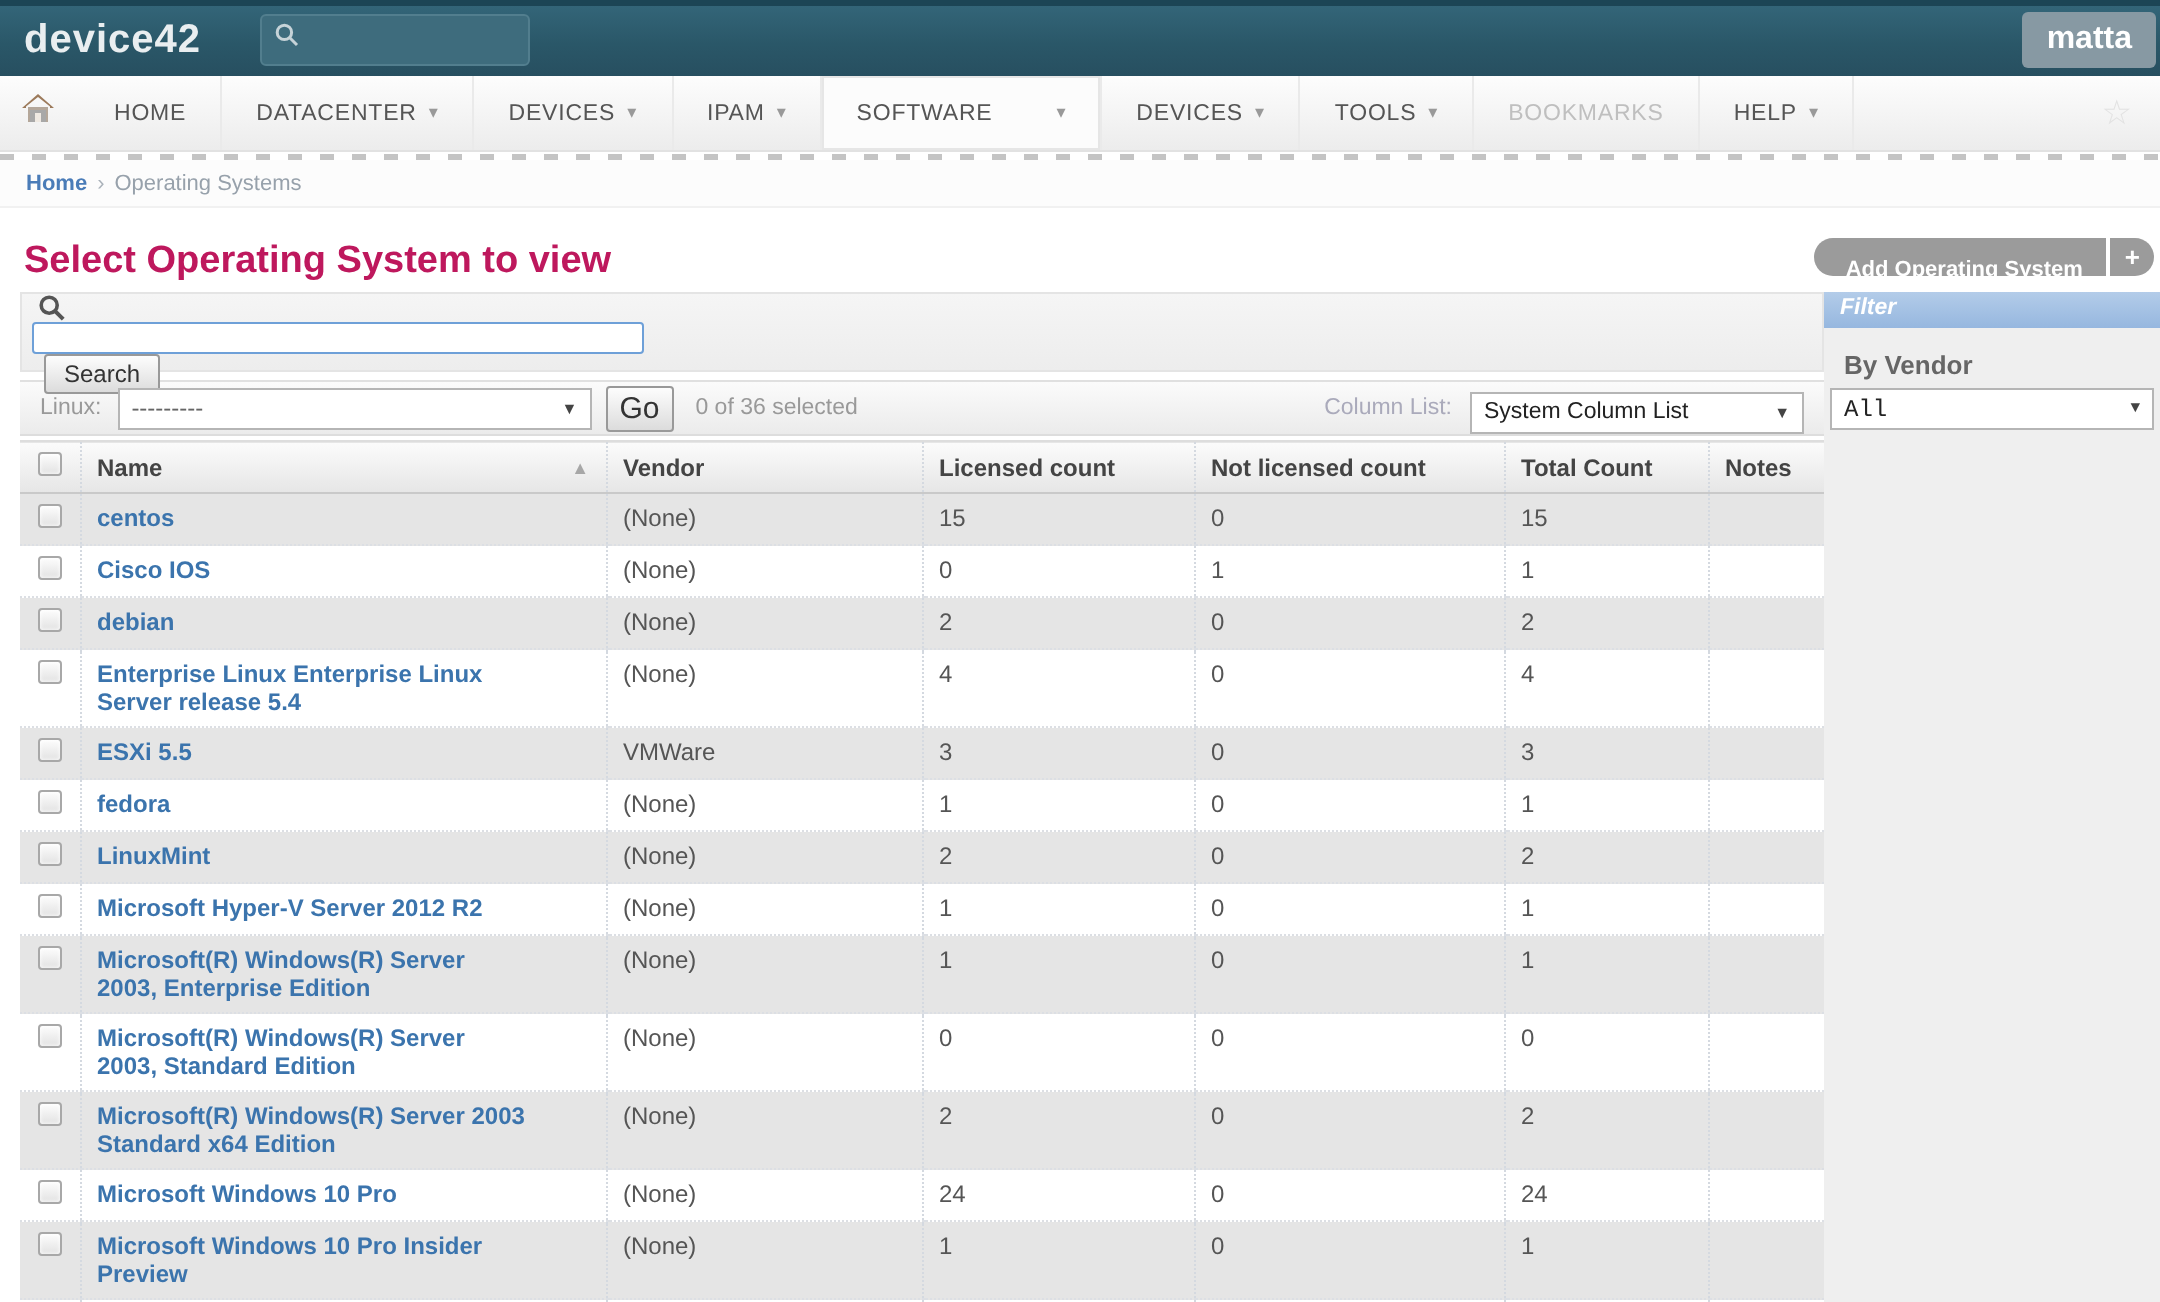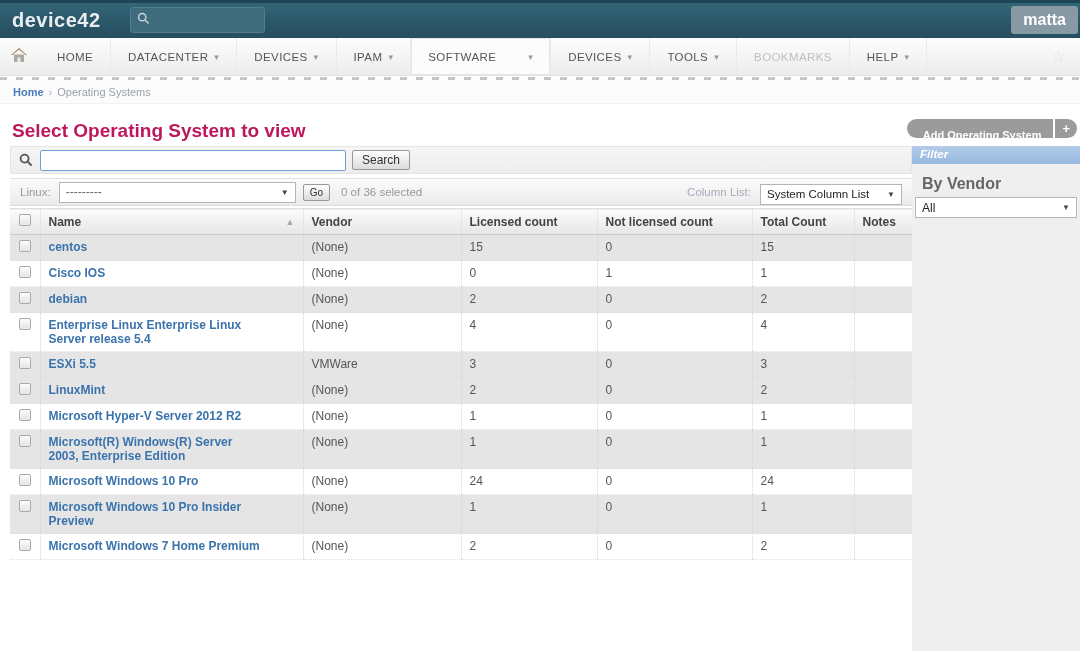--- a/index.html
+++ b/index.html
@@ -47,42 +47,42 @@
   .add-btn { position:absolute; right:3px; top:15px; height:19px; display:flex; cursor:pointer; }
   .add-btn .add-main { background:#9b9b9b; border-radius:10px 0 0 10px; color:#fff;
     font-weight:bold; font-size:11px; display:flex; align-items:center; padding:12px 12px 0 16px; }
   .add-btn .add-plus { background:#9b9b9b; border-radius:0 10px 10px 0; color:#fff;
     font-weight:bold; font-size:13px; display:flex; align-items:center; padding:0 7px;
     margin-left:2px; }
 
   .left-col { position:absolute; left:10px; top:42px; width:902px; }
 
   
-  .search-panel { height:28px; background:linear-gradient(#f5f5f5,#ededed);
-    border:1px solid #e4e4e4; display:flex; align-items:center; padding:0 5px; }
+  .search-panel { height:40px; background:linear-gradient(#f5f5f5,#ededed);
+    border:1px solid #e4e4e4; display:flex; align-items:flex-start; padding:0 5px;flex-direction:column; }
   .search-panel .mag { margin:0 7px 0 3px; display:flex; }
   .search-input { width:306px; height:21px; border:1px solid #6ea0d8; border-radius:2px;
     font-size:12px; padding:0 5px; outline:none; color:#333; }
   .search-btn { margin-left:6px; font-size:12px; color:#333; background:linear-gradient(#fdfdfd,#dcdcdc);
     border:1px solid #999; border-radius:2px; padding:2px 9px; cursor:pointer; }
 
   
   .action-bar { height:28px; margin-top:4px; background:linear-gradient(#fbfbfb,#ebebeb);
     border-top:1px solid #e0e0e0; border-bottom:1px solid #ddd;
     display:flex; align-items:center; font-size:11.5px; color:#999; padding:0 6px 0 10px; }
   .fake-select { background:#fff; border:1px solid #b5b5b5; height:21px;
     display:flex; align-items:center; justify-content:space-between;
     padding:0 6px; font-size:12px; color:#666; cursor:pointer; }
   .fake-select .arrow { font-size:8px; color:#444; margin-left:6px; }
   .action-select { width:237px; margin-left:8px; }
-  .go-btn { margin-left:7px; font-size:10px; color:#333; background:linear-gradient(#fdfdfd,#dcdcdc);
+  .go-btn { margin-left:7px; font-size:15px; color:#333; background:linear-gradient(#fdfdfd,#dcdcdc);
     border:1px solid #999; border-radius:2px; padding:2px 6px; cursor:pointer; }
   .selected-text { margin-left:11px; color:#999; }
   .collist-label { margin-left:auto; color:#aab; }
-  .collist-select { width:142px; margin:4px 4px 0 9px; color:#222; font-size:11.5px;text-align:center; }
+  .collist-select { width:167px; margin:4px 4px 0 9px; color:#222; font-size:11.5px;text-align:center; }
 
   
   table.os-table { width:902px; border-collapse:collapse; table-layout:fixed; margin-top:2px; }
   .os-table th { background:linear-gradient(#fbfbfb,#e6e6e6); font-size:12px; font-weight:bold;
     color:#444; text-align:left; padding:4px 8px; border-top:1px solid #ddd;
     border-bottom:1px solid #c9c9c9; }
   .os-table th + th, .os-table td + td { border-left:1px dotted #d4d9e0; }
   .os-table td { font-size:12px; color:#555; padding:5px 8px; vertical-align:top;
     border-bottom:1px dotted #dcdfe4; line-height:14px; }
   .os-table tr.alt td { background:#e5e5e5; }
@@ -97,22 +97,22 @@
   .sort-asc { font-size:9px; color:#a7a7a7; }
   .os-link { color:#3b74ad; font-weight:bold; text-decoration:none; cursor:pointer; }
   .checkbox { display:inline-block; width:12px; height:12px; border:1px solid #a8a8a8;
     border-radius:2px; background:linear-gradient(#fdfdfd,#e2e2e2);
     box-shadow:inset 0 0 2px #fff; cursor:pointer; }
 
   
   .sidebar { position:absolute; left:912px; top:42px; width:168px; bottom:0; background:#efefef; }
   .filter-hdr { height:18px; background:linear-gradient(#b3cce9,#96b7df); color:#fff;
     font-weight:bold; font-size:11.5px; padding:2px 8px;font-style:italic; }
-  .by-vendor { font-size:16px; font-weight:bold; color:#666; margin:11px 0 4px 10px; }
-  .vendor-select { margin:0 3px; color:#222; }
+  .by-vendor { font-size:13px; font-weight:bold; color:#666; margin:11px 0 4px 10px; }
+  .vendor-select { margin:0 3px; color:#222;font-family:Liberation Mono, monospace; }
 </style>
 </head>
 <body>
 
 <div class="topbar">
   <div class="logo">device42</div>
   <div class="topbar-search">
     <span class="mag">
       <svg width="13" height="13" viewBox="0 0 13 13">
           <circle cx="5.2" cy="5.2" r="3.6" fill="none" stroke="#c6d3d8" stroke-width="1.5"></circle>
@@ -282,20 +282,29 @@
           </tr>
           <tr class="alt">
             <td class="col-check"><span class="checkbox"></span></td>
             <td class="col-name"><a class="os-link">ESXi 5.5</a></td>
             <td>VMWare</td>
             <td>3</td>
             <td>0</td>
             <td>3</td>
             <td></td>
           </tr>
+          <tr class="">
+            <td class="col-check"><span class="checkbox"></span></td>
+            <td class="col-name"><a class="os-link">fedora</a></td>
+            <td>(None)</td>
+            <td>1</td>
+            <td>0</td>
+            <td>1</td>
+            <td></td>
+          </tr>
           <tr class="alt">
             <td class="col-check"><span class="checkbox"></span></td>
             <td class="col-name"><a class="os-link">LinuxMint</a></td>
             <td>(None)</td>
             <td>2</td>
             <td>0</td>
             <td>2</td>
             <td></td>
           </tr>
           <tr class="">
@@ -307,20 +316,38 @@
             <td>1</td>
             <td></td>
           </tr>
           <tr class="alt">
             <td class="col-check"><span class="checkbox"></span></td>
             <td class="col-name"><a class="os-link">Microsoft(R) Windows(R) Server 2003, Enterprise Edition</a></td>
             <td>(None)</td>
             <td>1</td>
             <td>0</td>
             <td>1</td>
+            <td></td>
+          </tr>
+          <tr class="">
+            <td class="col-check"><span class="checkbox"></span></td>
+            <td class="col-name"><a class="os-link">Microsoft(R) Windows(R) Server 2003, Standard Edition</a></td>
+            <td>(None)</td>
+            <td>0</td>
+            <td>0</td>
+            <td>0</td>
+            <td></td>
+          </tr>
+          <tr class="alt">
+            <td class="col-check"><span class="checkbox"></span></td>
+            <td class="col-name"><a class="os-link">Microsoft(R) Windows(R) Server 2003 Standard x64 Edition</a></td>
+            <td>(None)</td>
+            <td>2</td>
+            <td>0</td>
+            <td>2</td>
             <td></td>
           </tr>
           <tr class="">
             <td class="col-check"><span class="checkbox"></span></td>
             <td class="col-name"><a class="os-link">Microsoft Windows 10 Pro</a></td>
             <td>(None)</td>
             <td>24</td>
             <td>0</td>
             <td>24</td>
             <td></td>

